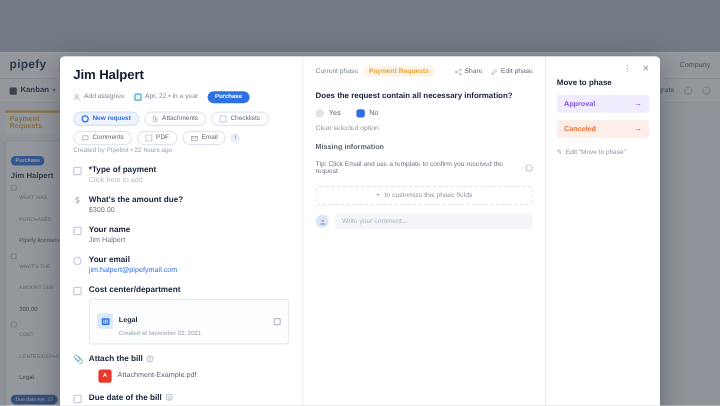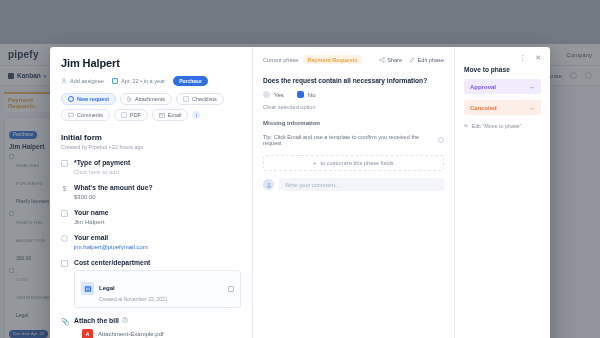--- a/index.html
+++ b/index.html
@@ -320,21 +320,20 @@
             <svg width="6" height="5" viewBox="0 0 10 8">
                 <rect x="1" y="1" width="8" height="6" fill="none" stroke="#9aa3b1" stroke-width="1"></rect>
                 <path d="M1 1l4 3 4-3" fill="none" stroke="#9aa3b1" stroke-width="1"></path>
               </svg>
           </span>
           <span>Email</span>
         </div>
         <span class="info-dot">i</span>
       </div>
 
-      <div class="sec-title">Initial form</div>
       <div class="sec-sub">Created by Pipebot • 22 hours ago</div>
 
       <div class="field">
         <span class="field-ic"></span>
         <span class="field-body">
           <span class="field-label">*Type of payment</span>
           <div class="field-value ph">Click here to add</div>
         </span>
       </div>
 

